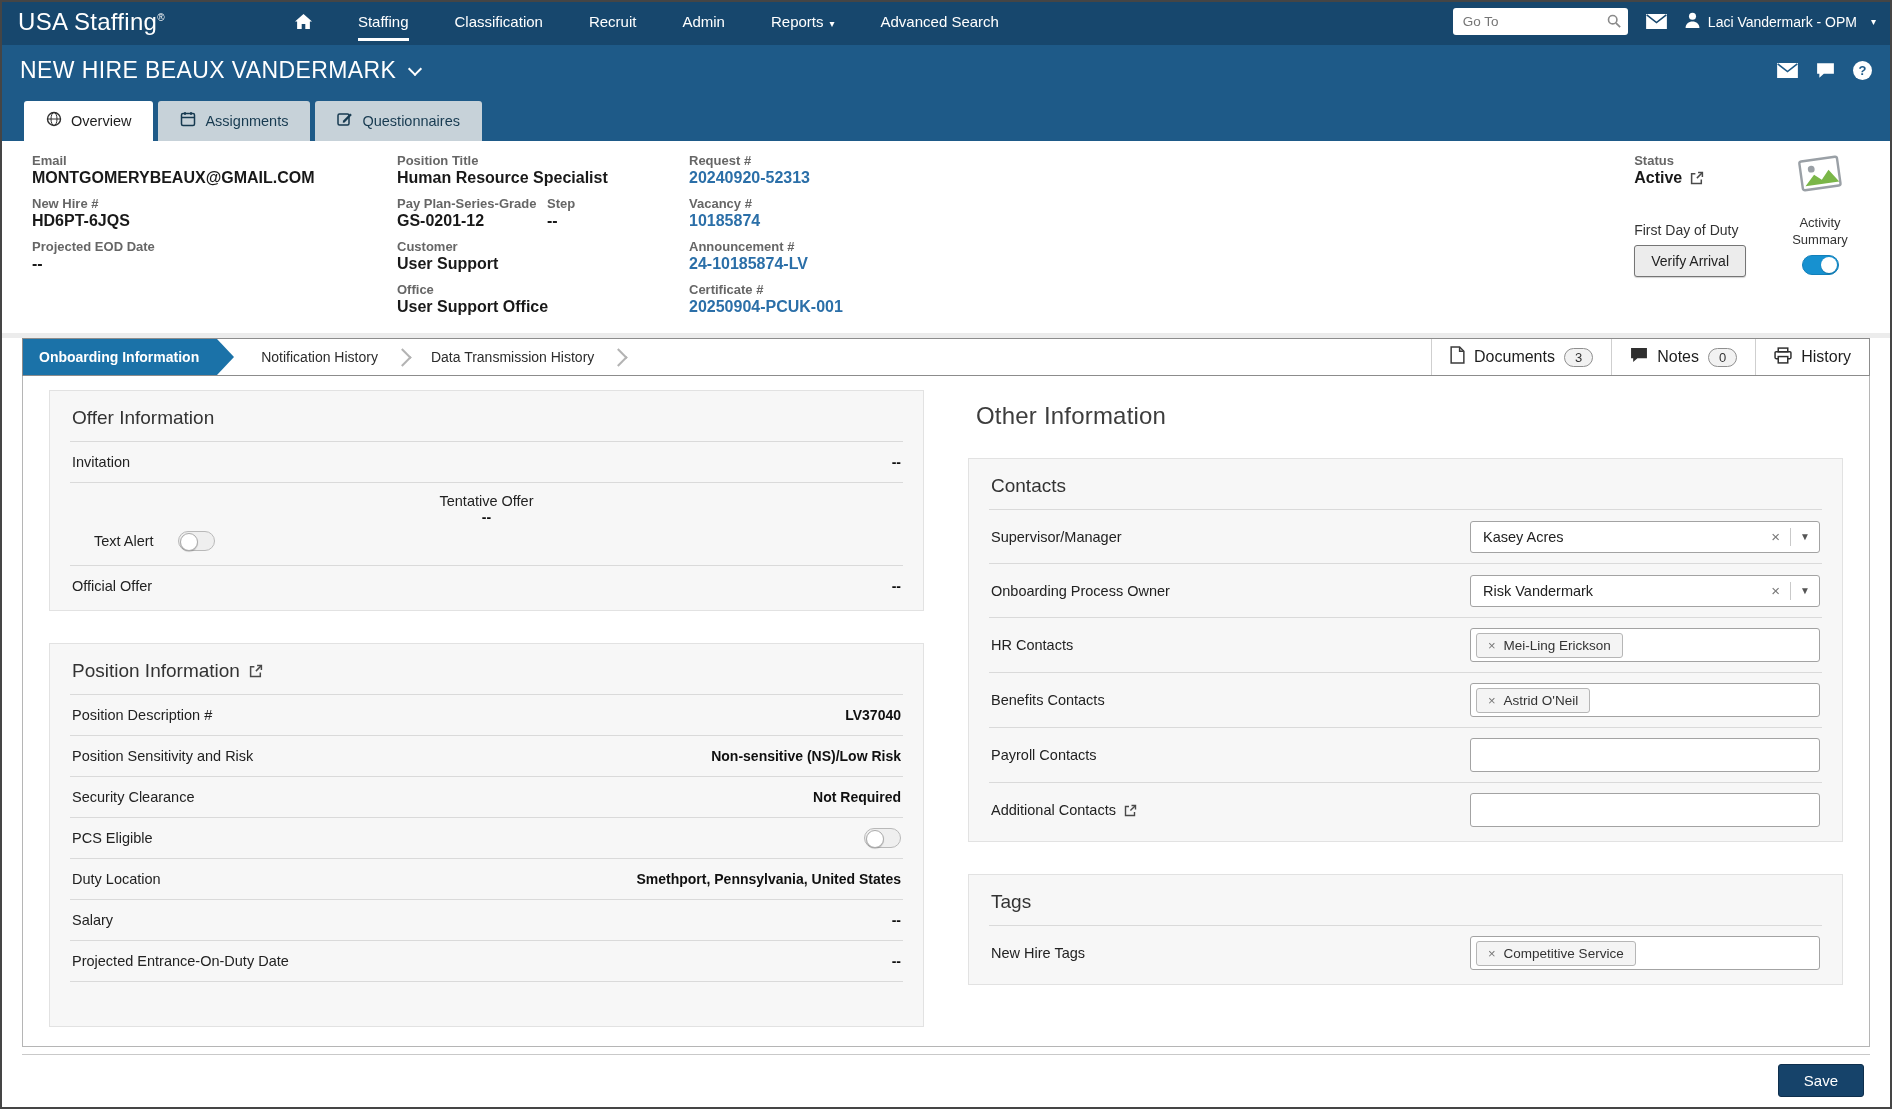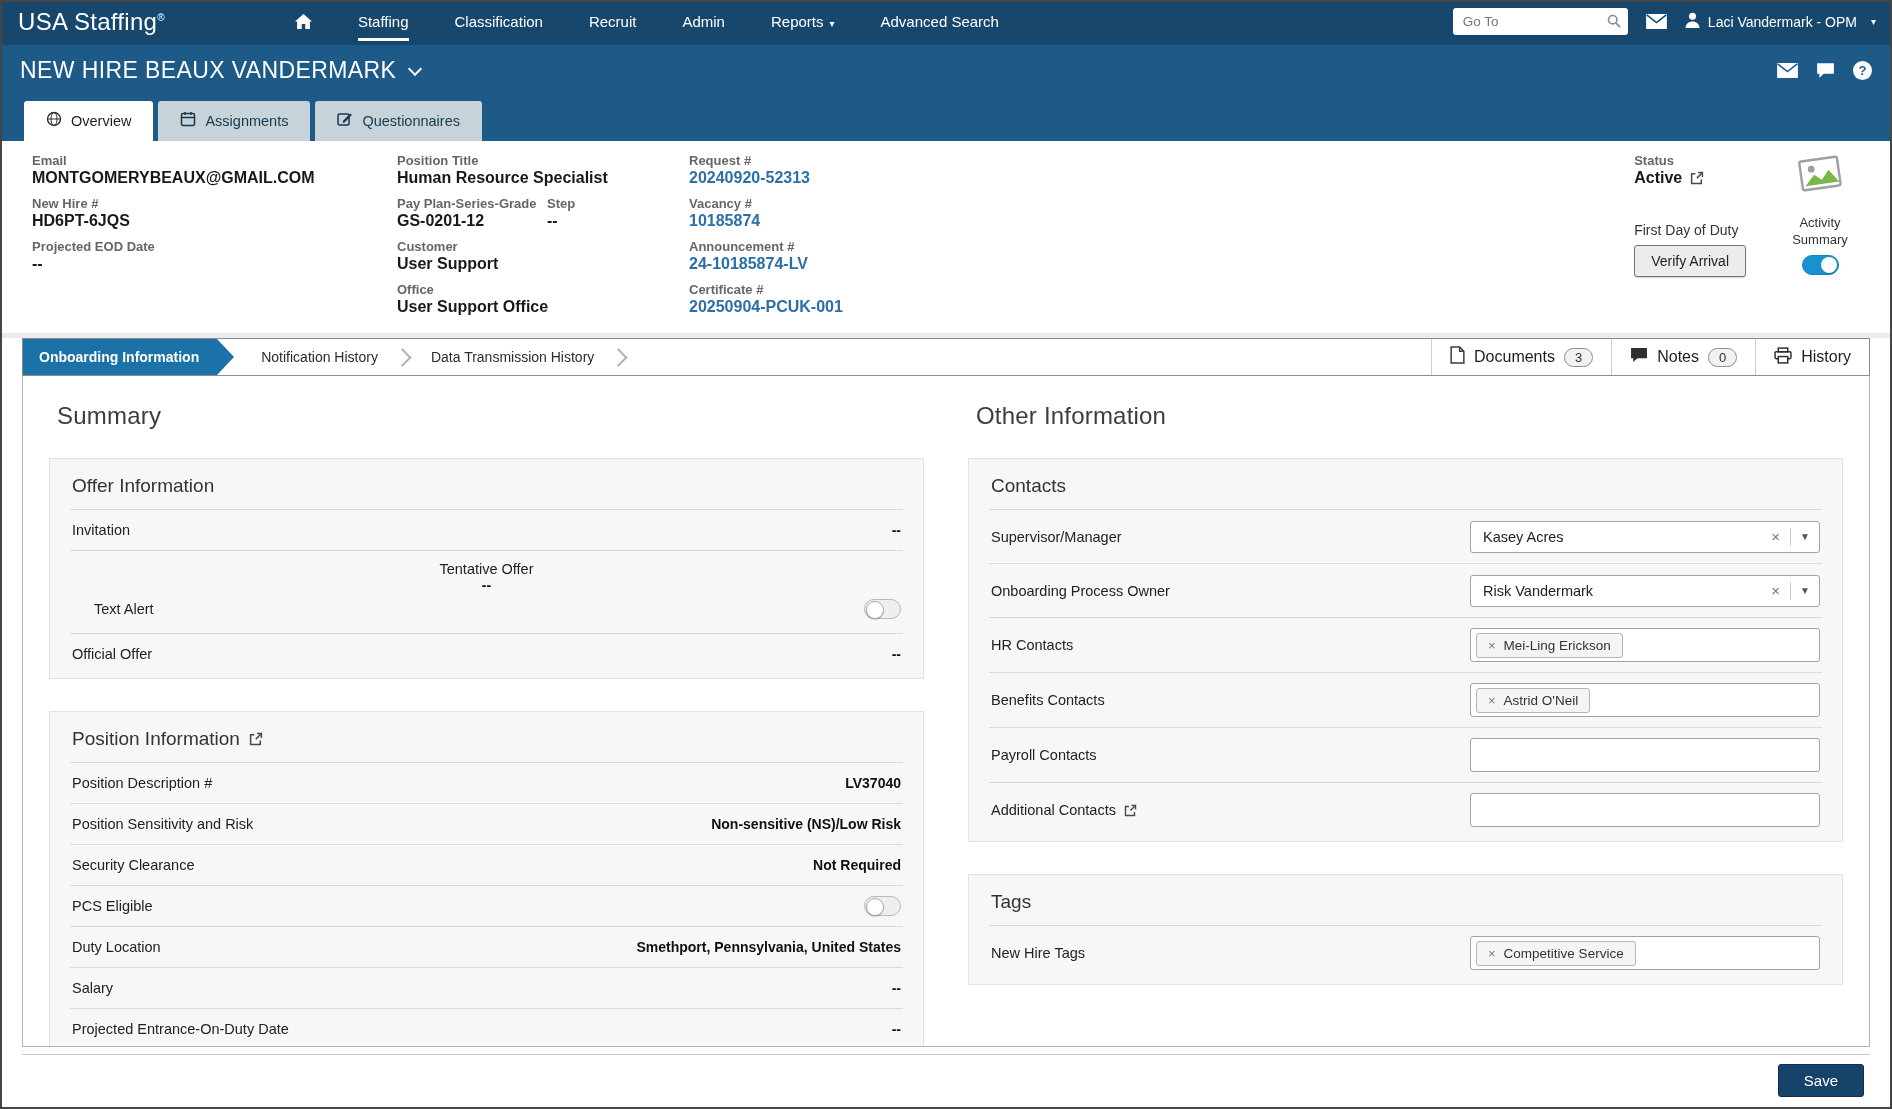--- a/index.html
+++ b/index.html
@@ -94,21 +94,21 @@
   .main-col { flex:1 1 0; min-width:0; }
   .col-heading { font-size:24px; font-weight:400; color:#3d3d3d; margin:12px 0 28px 8px; letter-spacing:.2px; }
   .card { background:#f7f7f7; border:1px solid #e2e2e2; padding:16px 20px 4px; margin-bottom:32px; }
   .card-title-row { display:flex; align-items:center; gap:9px; padding:0 2px 12px; }
   .card-title { font-size:19px; color:#333; font-weight:400; }
   .prow { display:flex; justify-content:space-between; align-items:center; border-top:1px solid #dadada;
           padding:10px 2px; min-height:41px; }
   .prow.tight { padding-bottom:2px; min-height:34px;flex-direction:column; }
   .prow-label { font-size:14.5px; color:#222; display:flex; align-items:center; gap:8px; }
   .prow-value { font-size:14px; color:#101010; font-weight:bold; text-align:right; }
-  .subrow { display:flex; justify-content:space-between; align-items:center; padding:4px 2px 14px 24px;gap:24px; }
+  .subrow { display:flex; align-items:center; padding:4px 2px 14px 24px;gap:24px; }
   .subrow-label { font-size:14.5px; color:#222; }
 
   .crow { display:flex; justify-content:space-between; align-items:center; border-top:1px solid #dadada;
           padding:10px 2px; min-height:54px; }
   .select { width:350px; height:32px; border:1px solid #a3a3a3; border-radius:3px; background:#fff;
             display:flex; align-items:center; padding-left:12px; font-size:14.5px; color:#222; cursor:pointer; }
   .sel-text { flex:1 1 auto; white-space:nowrap; overflow:hidden; }
   .sel-x { color:#777; padding:0 10px; font-size:15px; cursor:pointer; }
   .sel-sep { width:1px; align-self:stretch; background:#c9c9c9; margin:6px 0; }
   .sel-caret { padding:0 9px; font-size:10px; color:#555; }
@@ -362,21 +362,20 @@
             </svg>
         </span>
         <span>History</span>
       </div>
     </div>
   </div>
 
   <div class="main-panel">
 
     <div class="main-col">
-      <h2 class="col-heading">Summary</h2>
 
       <section class="card">
         <div class="card-title-row">
           <span class="card-title">Offer Information</span>
         </div>
         <div class="prow">
           <span class="prow-label">Invitation</span>
           <span class="prow-value">--</span>
         </div>
         <div class="prow tight">

